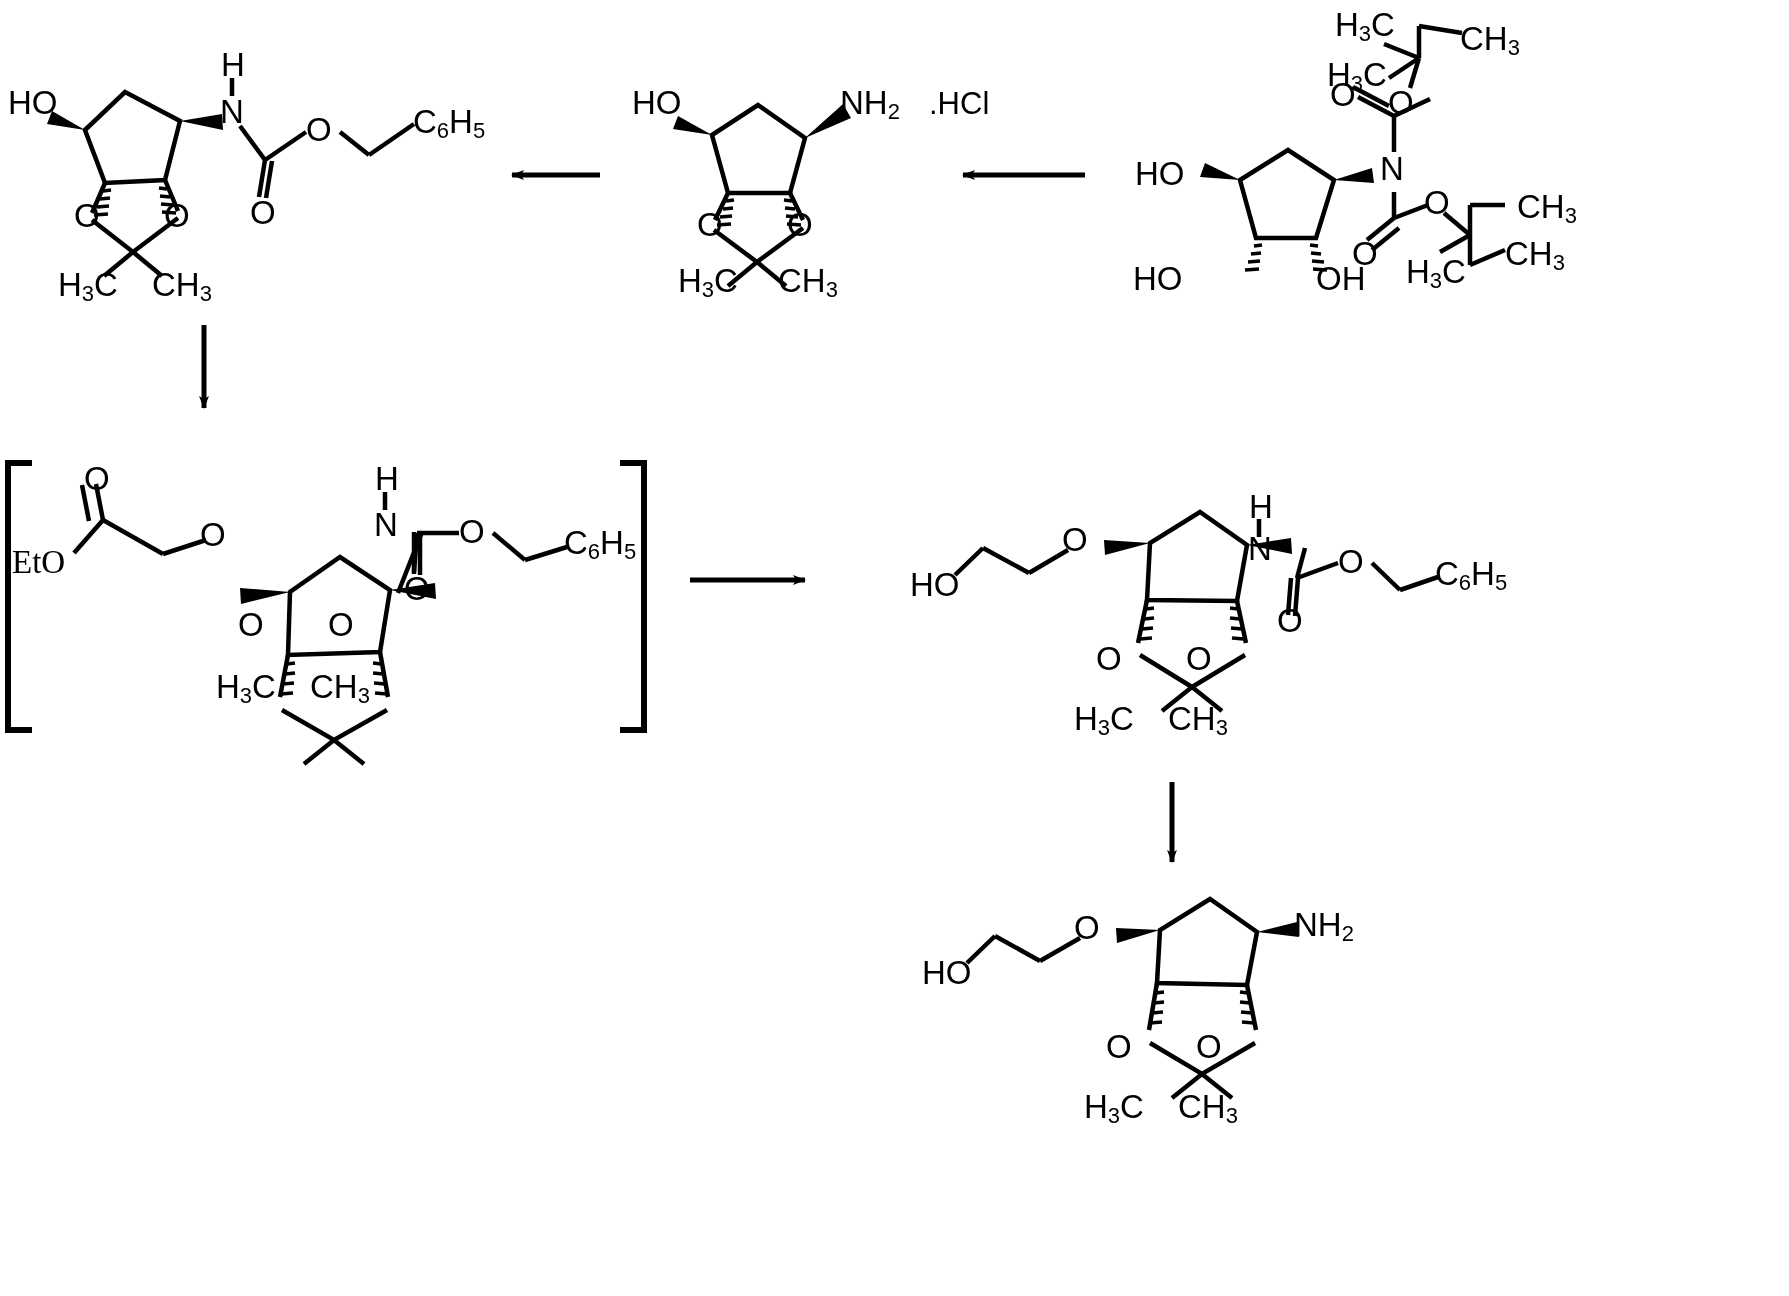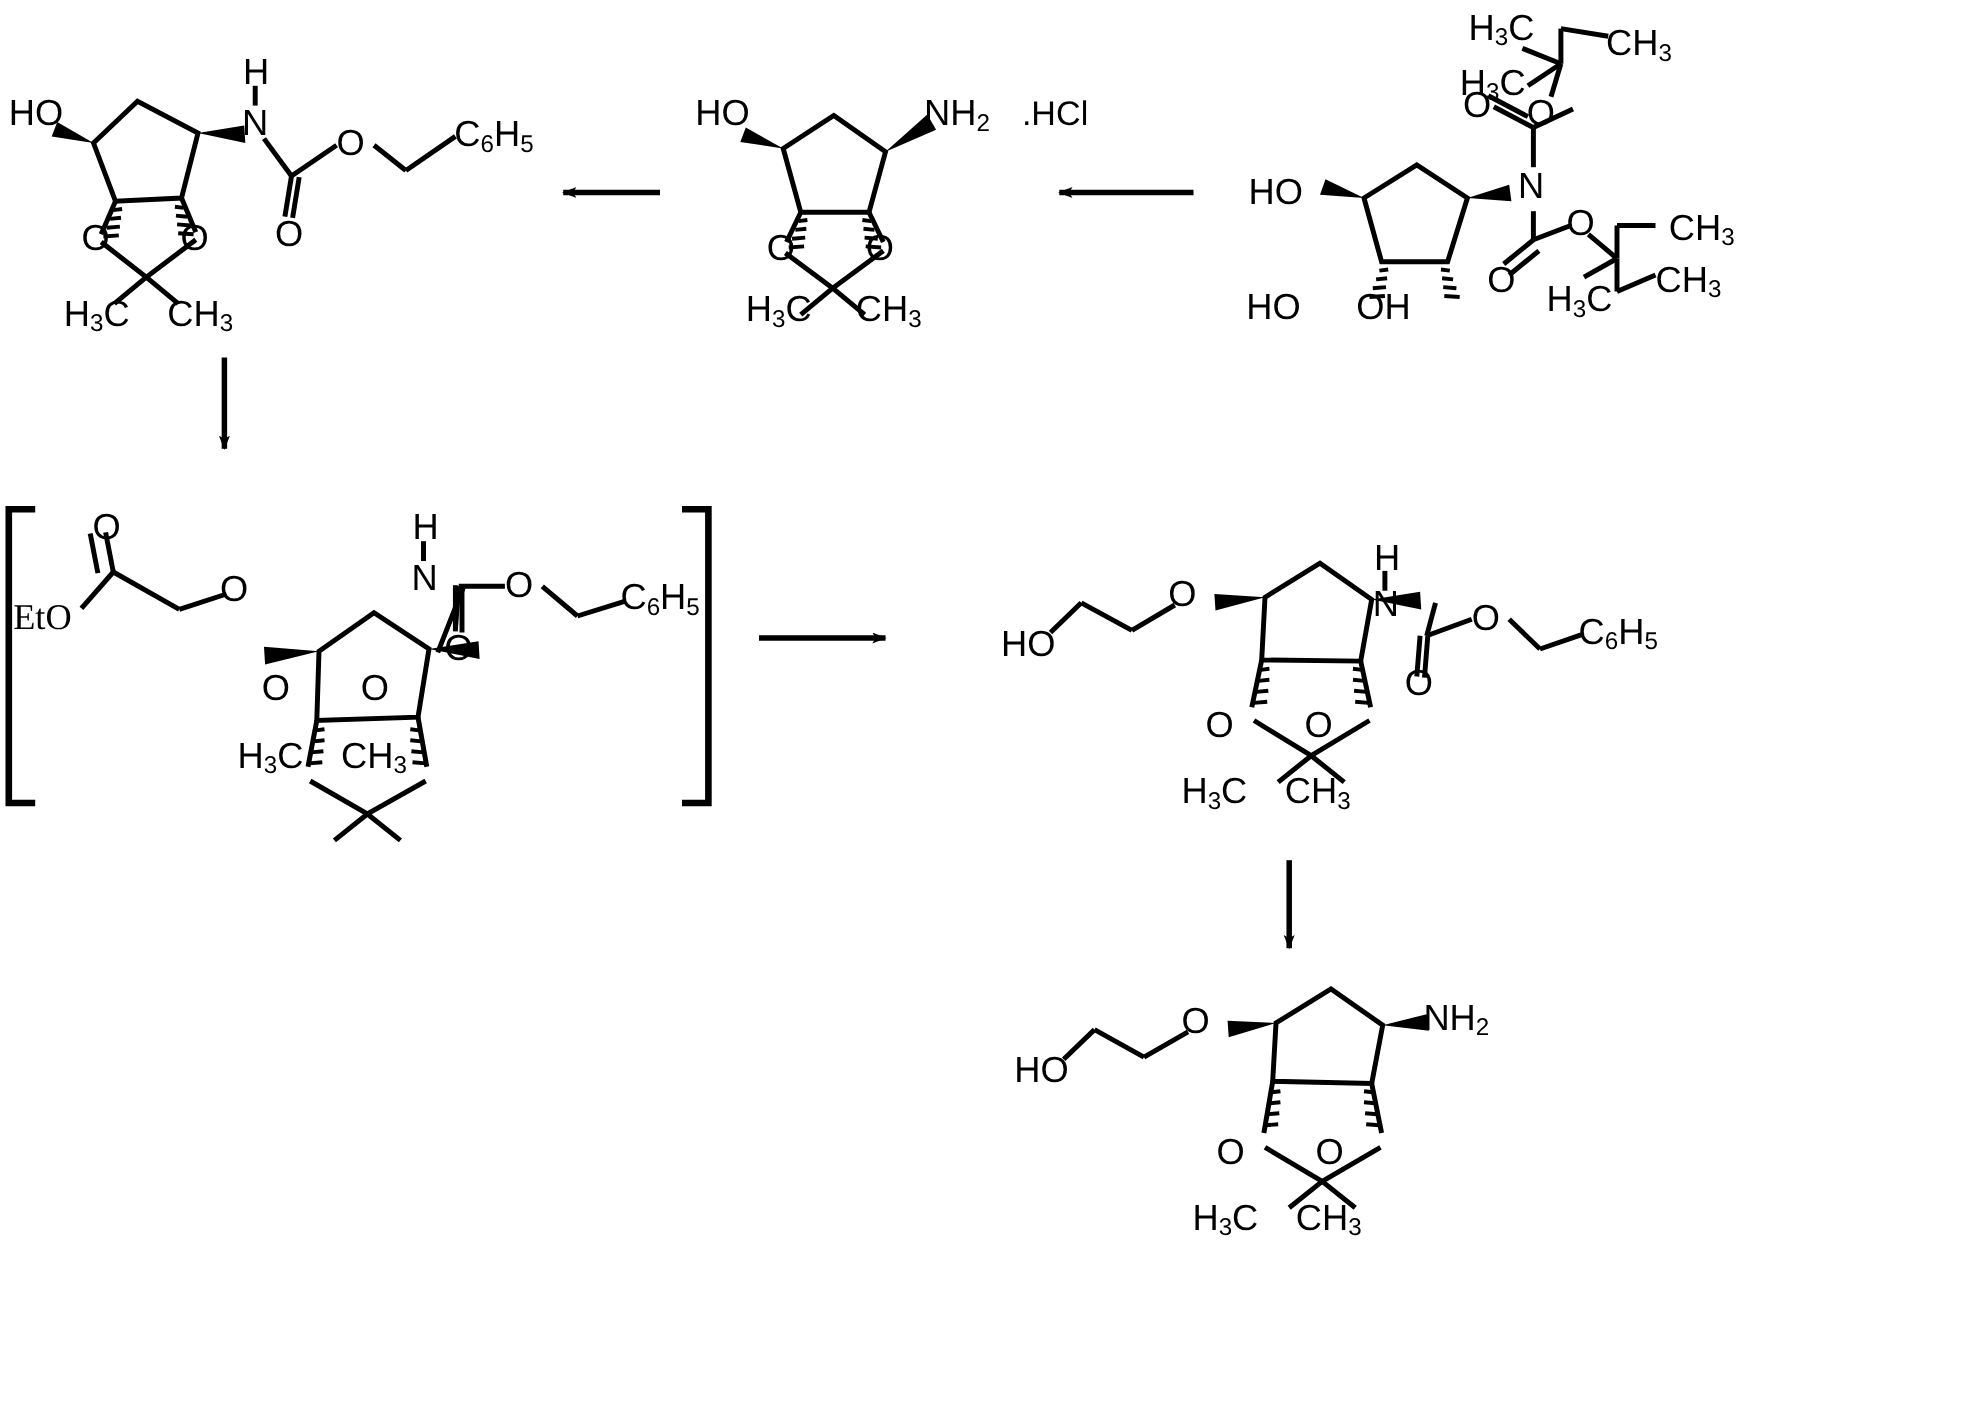--- a/index.html
+++ b/index.html
@@ -291,21 +291,21 @@
   <div class="lbl atom" style="left:632px;top:86px;">HO</div>
   <div class="lbl atom" style="left:840px;top:86px;"><span>NH</span><span class="sub">2</span></div>
   <div class="lbl atom-sm" style="left:897px;top:88px;">.HCl</div>
   <div class="lbl atom" style="left:697px;top:208px;">O</div>
   <div class="lbl atom" style="left:787px;top:208px;">O</div>
   <div class="lbl atom" style="left:678px;top:264px;"><span>H</span><span class="sub">3</span><span>C</span></div>
   <div class="lbl atom" style="left:778px;top:264px;"><span>CH</span><span class="sub">3</span></div>
 
   <div class="lbl atom" style="left:1135px;top:157px;">HO</div>
   <div class="lbl atom" style="left:1133px;top:262px;">HO</div>
-  <div class="lbl atom" style="left:1233px;top:262px;text-align:center;">OH</div>
+  <div class="lbl atom" style="left:1316px;top:262px;text-align:center;">OH</div>
   <div class="lbl atom" style="left:1380px;top:152px;">N</div>
   <div class="lbl atom" style="left:1330px;top:78px;">O</div>
   <div class="lbl atom" style="left:1388px;top:86px;">O</div>
   <div class="lbl atom" style="left:1335px;top:8px;"><span>H</span><span class="sub">3</span><span>C</span></div>
   <div class="lbl atom" style="left:1460px;top:22px;"><span>CH</span><span class="sub">3</span></div>
   <div class="lbl atom" style="left:1327px;top:58px;"><span>H</span><span class="sub">3</span><span>C</span></div>
   <div class="lbl atom" style="left:1352px;top:237px;">O</div>
   <div class="lbl atom" style="left:1424px;top:186px;">O</div>
   <div class="lbl atom" style="left:1517px;top:190px;"><span>CH</span><span class="sub">3</span></div>
   <div class="lbl atom" style="left:1505px;top:237px;"><span>CH</span><span class="sub">3</span></div>

